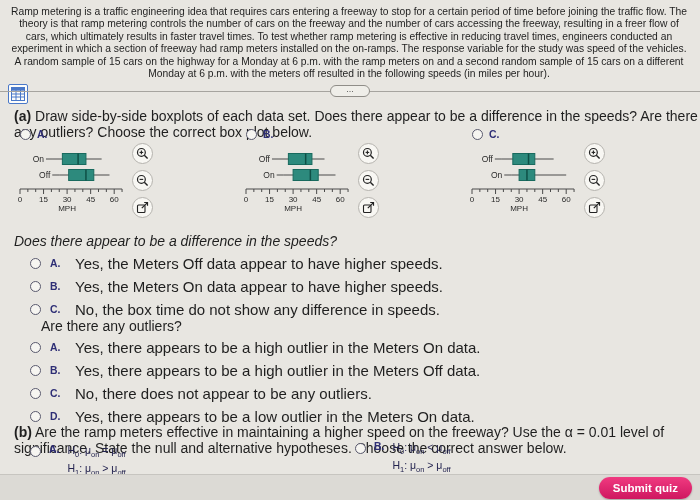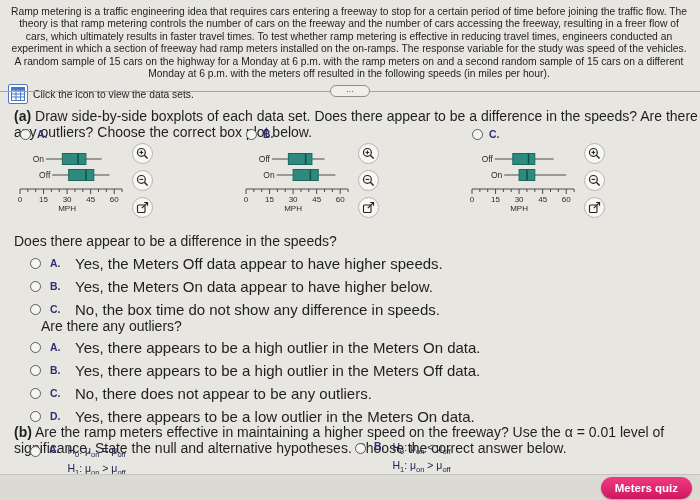--- a/index.html
+++ b/index.html
@@ -51,21 +51,20 @@
       <div class="table-icon">
         <svg width="14" height="14" viewBox="0 0 14 14">
           <rect x="0.5" y="0.5" width="13" height="13" fill="none" stroke="#4a78c8" stroke-width="1"></rect>
           <rect x="0.5" y="0.5" width="13" height="3.2" fill="#4a78c8"></rect>
           <line x1="5" y1="1" x2="5" y2="13" stroke="#4a78c8" stroke-width="1"></line>
           <line x1="9.5" y1="1" x2="9.5" y2="13" stroke="#4a78c8" stroke-width="1"></line>
           <line x1="1" y1="7" x2="13" y2="7" stroke="#4a78c8" stroke-width="1"></line>
           <line x1="1" y1="10" x2="13" y2="10" stroke="#4a78c8" stroke-width="1"></line>
         </svg>
       </div>
-      <span class="icon-caption">Click the icon to view the data sets.</span>
     </div>
   </div>
 
   <div class="divider">
     <div class="divider-pill">...</div>
   </div>
 
   <div class="prompt" style="top:108px;">
     <span class="bold">(a)</span><span> Draw side-by-side boxplots of each data set. Does there appear to be a difference in the speeds? Are there any outliers? Choose the correct box plot below.</span>
   </div>
@@ -249,31 +248,31 @@
     </div>
     <div class="cbtn">
       <svg width="13" height="13" viewBox="0 0 13 13">
           <rect x="1.5" y="4" width="7.5" height="7.5" rx="1" fill="none" stroke="#222" stroke-width="1.1"></rect>
           <line x1="5.8" y1="7.2" x2="11.2" y2="1.8" stroke="#222" stroke-width="1.2"></line>
           <path d="M8.2 1.5 L11.5 1.5 L11.5 4.8" fill="none" stroke="#222" stroke-width="1.2"></path>
         </svg>
     </div>
   </div>
 
-  <div class="prompt" style="top:233px;">Does there appear to be a difference in the speeds?</div>
+  <div class="prompt" style="top:233px;font-style:italic;">Does there appear to be a difference in the speeds?</div>
   <div class="opts" style="top:252px;">
     <div class="opt-row">
       <span class="radio"></span>
       <span class="letter">A.</span>
       <span class="opt-text">Yes, the Meters Off data appear to have higher speeds.</span>
     </div>
     <div class="opt-row">
       <span class="radio"></span>
       <span class="letter">B.</span>
-      <span class="opt-text">Yes, the Meters On data appear to have higher below.</span>
+      <span class="opt-text">Yes, the Meters On data appear to have higher speeds.</span>
     </div>
     <div class="opt-row">
       <span class="radio"></span>
       <span class="letter">C.</span>
       <span class="opt-text">No, the box time do not show any difference in speeds.</span>
     </div>
   </div>
 
   <div class="prompt" style="top:318px;margin-left:27px;">Are there any outliers?</div>
   <div class="opts" style="top:336px;">
@@ -315,16 +314,16 @@
   <div class="hypo-opt" style="left:355px;top:441px;">
     <span class="radio" style="margin-top:2px;"></span>
     <span class="letter">B.</span>
     <span class="hypo-lines">
       <span class="hypo">H<sub>0</sub>: μ<sub>on</sub> &lt; μ<sub>off</sub></span>
       <span class="hypo">H<sub>1</sub>: μ<sub>on</sub> &gt; μ<sub>off</sub></span>
     </span>
   </div>
 
   <div class="footer">
-    <button class="submit">Meters quiz</button>
+    <button class="submit">Submit quiz</button>
   </div>
 
 </div>
 
 </body></html>

